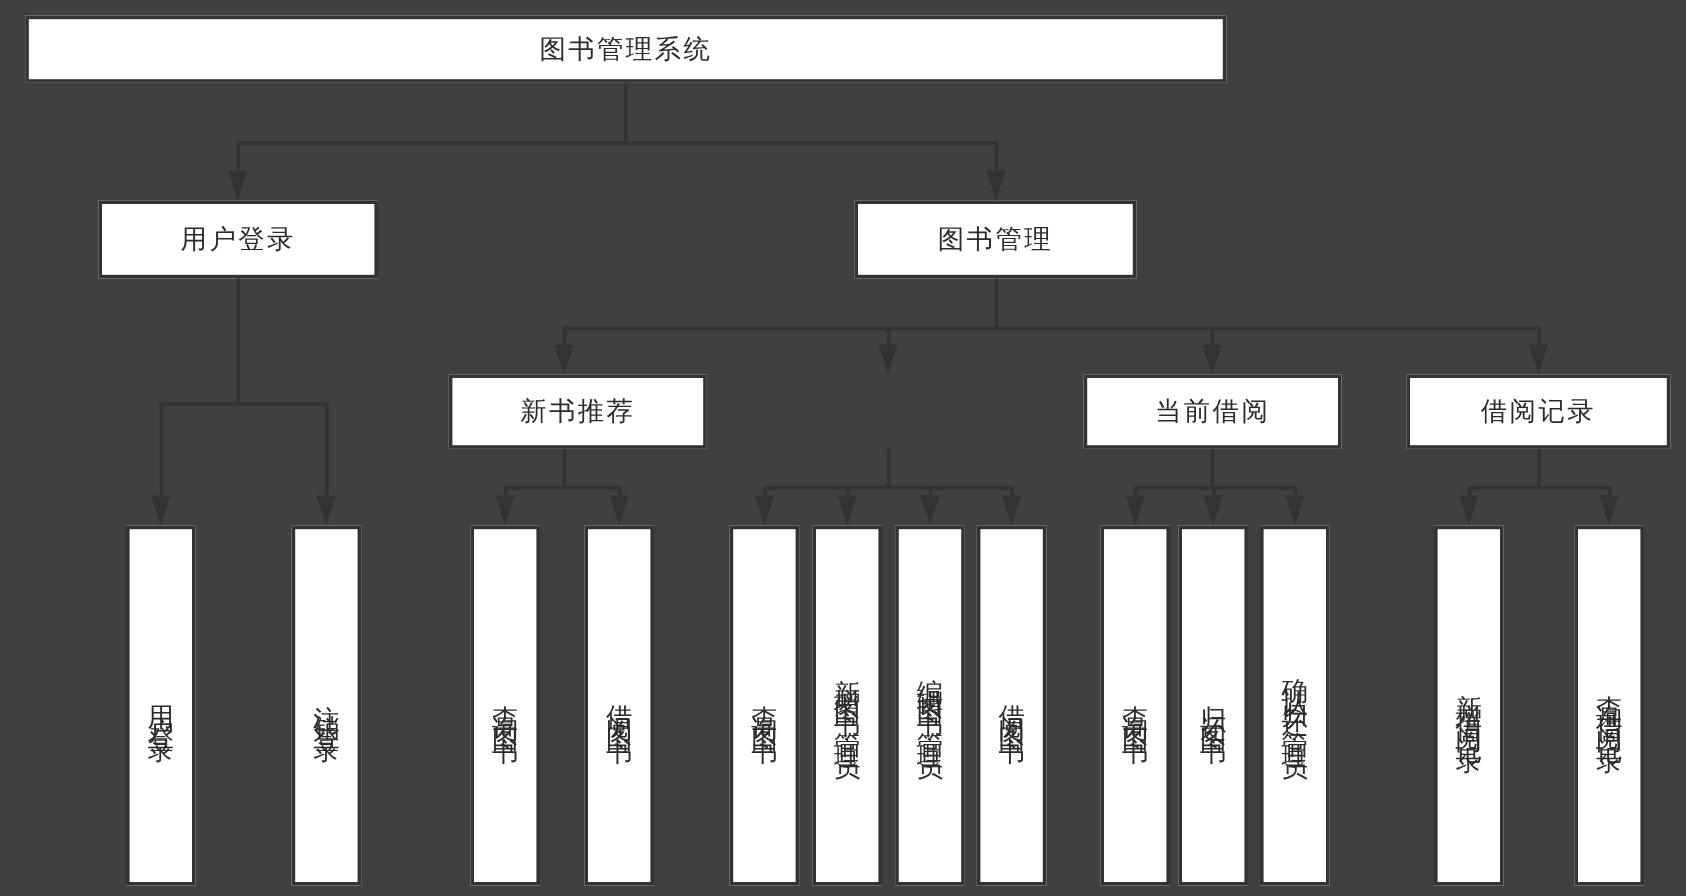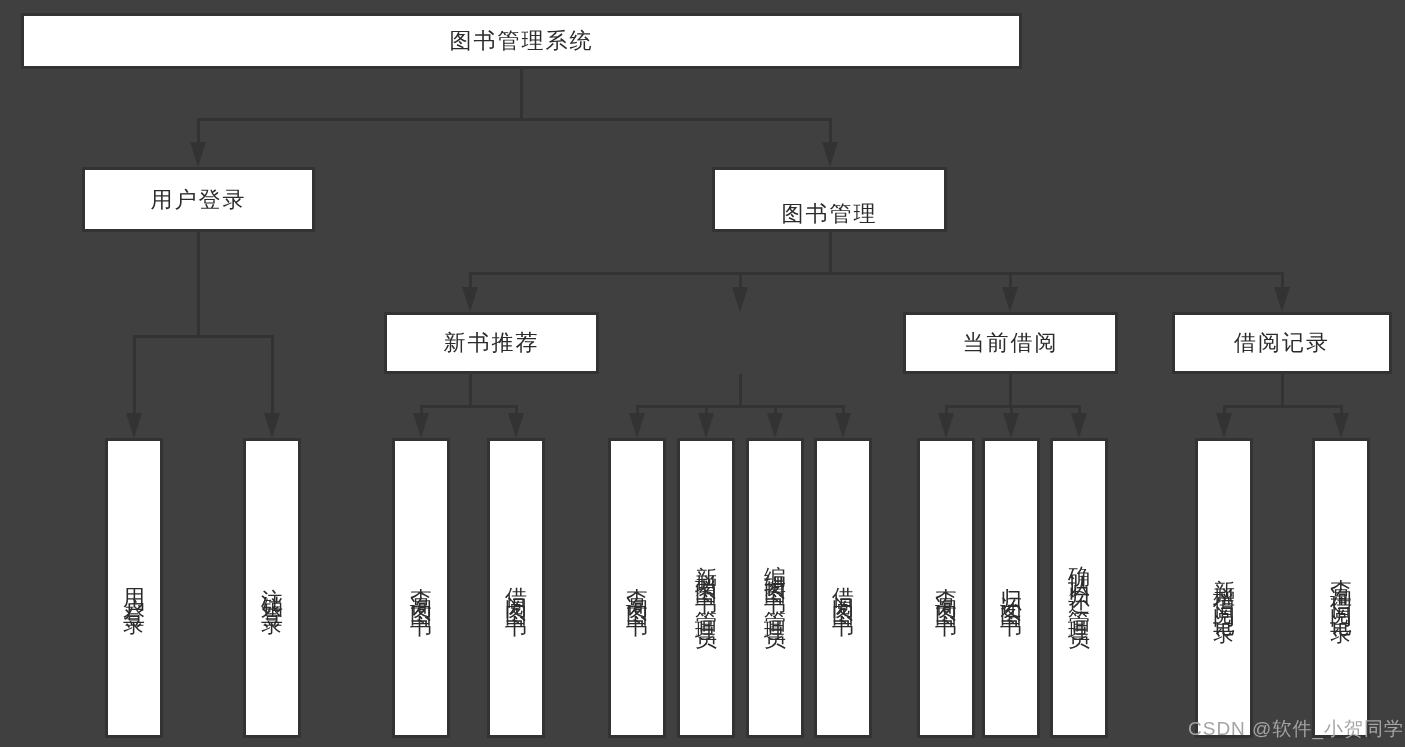--- a/index.html
+++ b/index.html
@@ -71,25 +71,25 @@
 <div id="canvas">
 
   <div class="node" style="left:21px; top:13px; width:1001px; height:56px;">
     <span>图书管理系统</span>
   </div>
 
   <div class="node" style="left:82px; top:167px; width:233px; height:65px;">
     <span>用户登录</span>
   </div>
 
-  <div class="node" style="left:712px; top:167px; width:235px; height:65px;align-items:flex-end;">
+  <div class="node" style="left:712px; top:167px; width:235px; height:65px;">
     <span>图书管理</span>
   </div>
 
-  <div class="node" style="left:384px; top:312px; width:215px; height:62px;">
+  <div class="node" style="left:374px; top:312px; width:215px; height:62px;">
     <span>新书推荐</span>
   </div>
 
 
   <div class="node" style="left:903px; top:312px; width:215px; height:62px;">
     <span>当前借阅</span>
   </div>
 
   <div class="node" style="left:1172px; top:312px; width:220px; height:62px;">
     <span>借阅记录</span>
@@ -191,15 +191,14 @@
   <div class="stem" style="left:1078px; top:405px; height:8px;"></div>
   <div class="tri" style="left:1071px; top:413px;"></div>
 
   <div class="vline" style="left:1281px; top:374px; height:34px;"></div>
   <div class="hline" style="left:1223px; top:405px; width:119px;"></div>
   <div class="stem" style="left:1223px; top:405px; height:8px;"></div>
   <div class="tri" style="left:1216px; top:413px;"></div>
   <div class="stem" style="left:1340px; top:405px; height:8px;"></div>
   <div class="tri" style="left:1333px; top:413px;"></div>
 
-  <div class="watermark">CSDN @软件_小贺同学</div>
 
 </div>
 
 </body></html>

